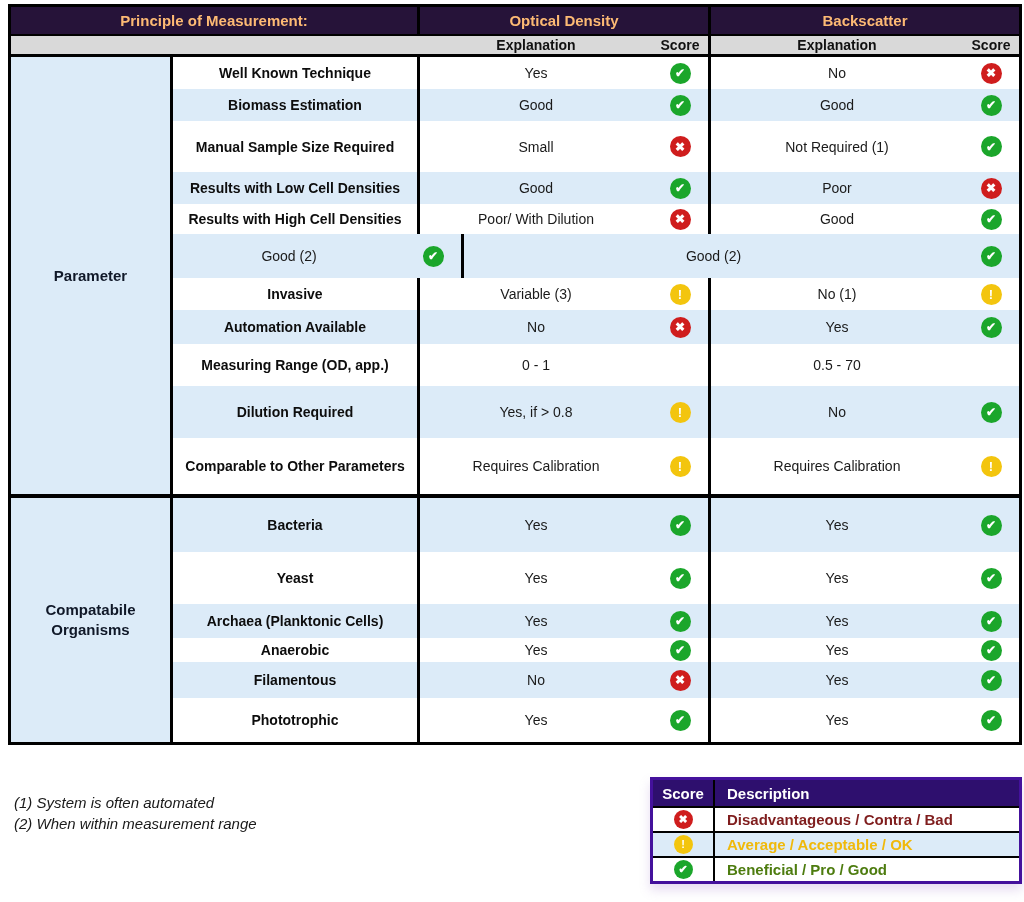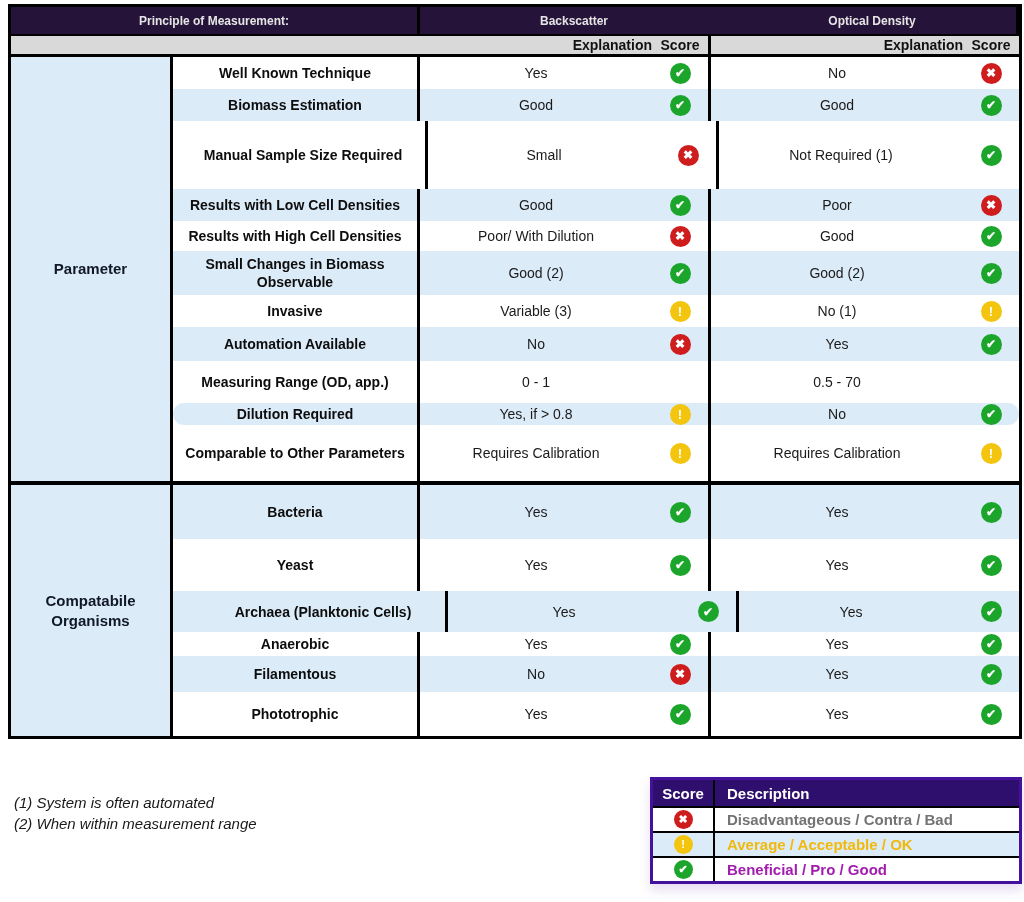--- a/index.html
+++ b/index.html
@@ -5,33 +5,33 @@
   * { margin:0; padding:0; box-sizing:border-box; }
   html,body { width:1024px; height:902px; background:#ffffff;
     font-family:"Liberation Sans", sans-serif; color:#111; overflow:hidden; }
   #stage { position:relative; width:1024px; height:902px; }
 
   
   .sheet { position:absolute; left:8px; top:4px; width:1014px;
     border:3px solid #000; background:#fff; }
 
   .h1row { display:flex; height:27px; background:#261339; }
-  .h1cell { color:#e5e5e5; font-weight:bold; font-size:12px; display:flex;
+  .h1cell { color:#fdba74; font-weight:bold; font-size:15px; display:flex;
     align-items:center; justify-content:center; }
   .h1cell.left { width:409px; border-right:3px solid #000; }
   .h1cell.od   { width:291px; border-right:3px solid #000; }
   .h1cell.bs   { flex:1; }
   .h1gap { height:2px; background:#000; }
 
   .h2row { display:flex; height:21px; background:#d9d9d9; border-bottom:3px solid #000; }
   .h2cell.left { width:409px; }
   .h2cell.sec { display:flex; align-items:center; }
   .h2cell.sec.od { width:291px; border-left:0; border-right:3px solid #000; }
   .h2cell.sec.bs { flex:1; }
-  .expl-label { flex:1; text-align:right; font-weight:bold; font-size:14px; }
+  .expl-label { flex:1; text-align:center; font-weight:bold; font-size:14px; }
   .score-label { width:56px; text-align:center; font-weight:bold; font-size:14px; }
 
   .tsection { display:flex; }
   .tsection + .tsection { border-top:4px solid #000; }
   .group-cell { width:162px; background:#dcebf8; border-right:3px solid #000;
     display:flex; align-items:center; justify-content:center; text-align:center;
     font-weight:bold; font-size:15px; color:#101828; padding:0 8px; line-height:20px; }
   .rows { flex:1; display:flex; flex-direction:column; }
   .trow { display:flex; }
   .sec-0 .trow:nth-child(odd)  { background:#ffffff; }
@@ -74,22 +74,22 @@
 </style>
 </head>
 <body>
 
 <div id="stage">
 
   <div class="sheet">
 
     <div class="h1row">
       <div class="h1cell left">Principle of Measurement:</div>
+      <div class="h1cell od">Optical Density</div>
       <div class="h1cell bs">Backscatter</div>
-      <div class="h1cell od">Optical Density</div>
     </div>
     <div class="h1gap"></div>
 
     <div class="h2row">
       <div class="h2cell left"></div>
       <div class="h2cell sec od">
         <span class="expl-label">Explanation</span>
         <span class="score-label">Score</span>
       </div>
       <div class="h2cell sec bs">
@@ -124,21 +124,21 @@
                 <span class="icon good">✔</span>
               </span>
             </div>
             <div class="data-cell bs">
               <span class="expl">Good</span>
               <span class="iconbox">
                 <span class="icon good">✔</span>
               </span>
             </div>
           </div>
-          <div class="trow" style="height: 68px; padding-left: 8px;">
+          <div class="trow" style="height: 51px;">
             <div class="param-cell">Manual Sample Size Required</div>
             <div class="data-cell od">
               <span class="expl">Small</span>
               <span class="iconbox">
                 <span class="icon bad">✖</span>
               </span>
             </div>
             <div class="data-cell bs">
               <span class="expl">Not Required (1)</span>
               <span class="iconbox">
@@ -170,21 +170,20 @@
               </span>
             </div>
             <div class="data-cell bs">
               <span class="expl">Good</span>
               <span class="iconbox">
                 <span class="icon good">✔</span>
               </span>
             </div>
           </div>
           <div class="trow" style="height: 44px;">
-            <div class="param-cell">Small Changes in Biomass Observable</div>
             <div class="data-cell od">
               <span class="expl">Good (2)</span>
               <span class="iconbox">
                 <span class="icon good">✔</span>
               </span>
             </div>
             <div class="data-cell bs">
               <span class="expl">Good (2)</span>
               <span class="iconbox">
                 <span class="icon good">✔</span>
@@ -225,21 +224,21 @@
             <div class="param-cell">Measuring Range (OD, app.)</div>
             <div class="data-cell od">
               <span class="expl">0 - 1</span>
               <span class="iconbox"></span>
             </div>
             <div class="data-cell bs">
               <span class="expl">0.5 - 70</span>
               <span class="iconbox"></span>
             </div>
           </div>
-          <div class="trow" style="height: 22px; border-radius: 11px;">
+          <div class="trow" style="height: 52px;">
             <div class="param-cell">Dilution Required</div>
             <div class="data-cell od">
               <span class="expl">Yes, if &gt; 0.8</span>
               <span class="iconbox">
                 <span class="icon avg">!</span>
               </span>
             </div>
             <div class="data-cell bs">
               <span class="expl">No</span>
               <span class="iconbox">
@@ -290,21 +289,21 @@
                 <span class="icon good">✔</span>
               </span>
             </div>
             <div class="data-cell bs">
               <span class="expl">Yes</span>
               <span class="iconbox">
                 <span class="icon good">✔</span>
               </span>
             </div>
           </div>
-          <div class="trow" style="height: 41px; padding-left: 28px;">
+          <div class="trow" style="height: 34px;">
             <div class="param-cell">Archaea (Planktonic Cells)</div>
             <div class="data-cell od">
               <span class="expl">Yes</span>
               <span class="iconbox">
                 <span class="icon good">✔</span>
               </span>
             </div>
             <div class="data-cell bs">
               <span class="expl">Yes</span>
               <span class="iconbox">
@@ -369,30 +368,30 @@
   <div class="legend">
     <div class="lg-header">
       <div class="lg-score-col">Score</div>
       <div class="lg-desc-col">Description</div>
     </div>
     <div id="legend-rows">
         <div class="lg-row" style="background: rgb(255, 255, 255);">
           <div class="lg-score-col">
             <span class="icon bad">✖</span>
           </div>
-          <div class="lg-desc-col" style="color: #737373;">Disadvantageous / Contra / Bad</div>
+          <div class="lg-desc-col" style="color: #7f1d1d;">Disadvantageous / Contra / Bad</div>
         </div>
         <div class="lg-row" style="background: rgb(220, 235, 248);">
           <div class="lg-score-col">
             <span class="icon avg">!</span>
           </div>
           <div class="lg-desc-col" style="color: rgb(240, 185, 11);">Average / Acceptable / OK</div>
         </div>
         <div class="lg-row" style="background: rgb(255, 255, 255);">
           <div class="lg-score-col">
             <span class="icon good">✔</span>
           </div>
-          <div class="lg-desc-col" style="color: #a21caf;">Beneficial / Pro / Good</div>
+          <div class="lg-desc-col" style="color: #4d7c0f;">Beneficial / Pro / Good</div>
         </div>
       </div>
   </div>
 
 </div>
 
 </body></html>

